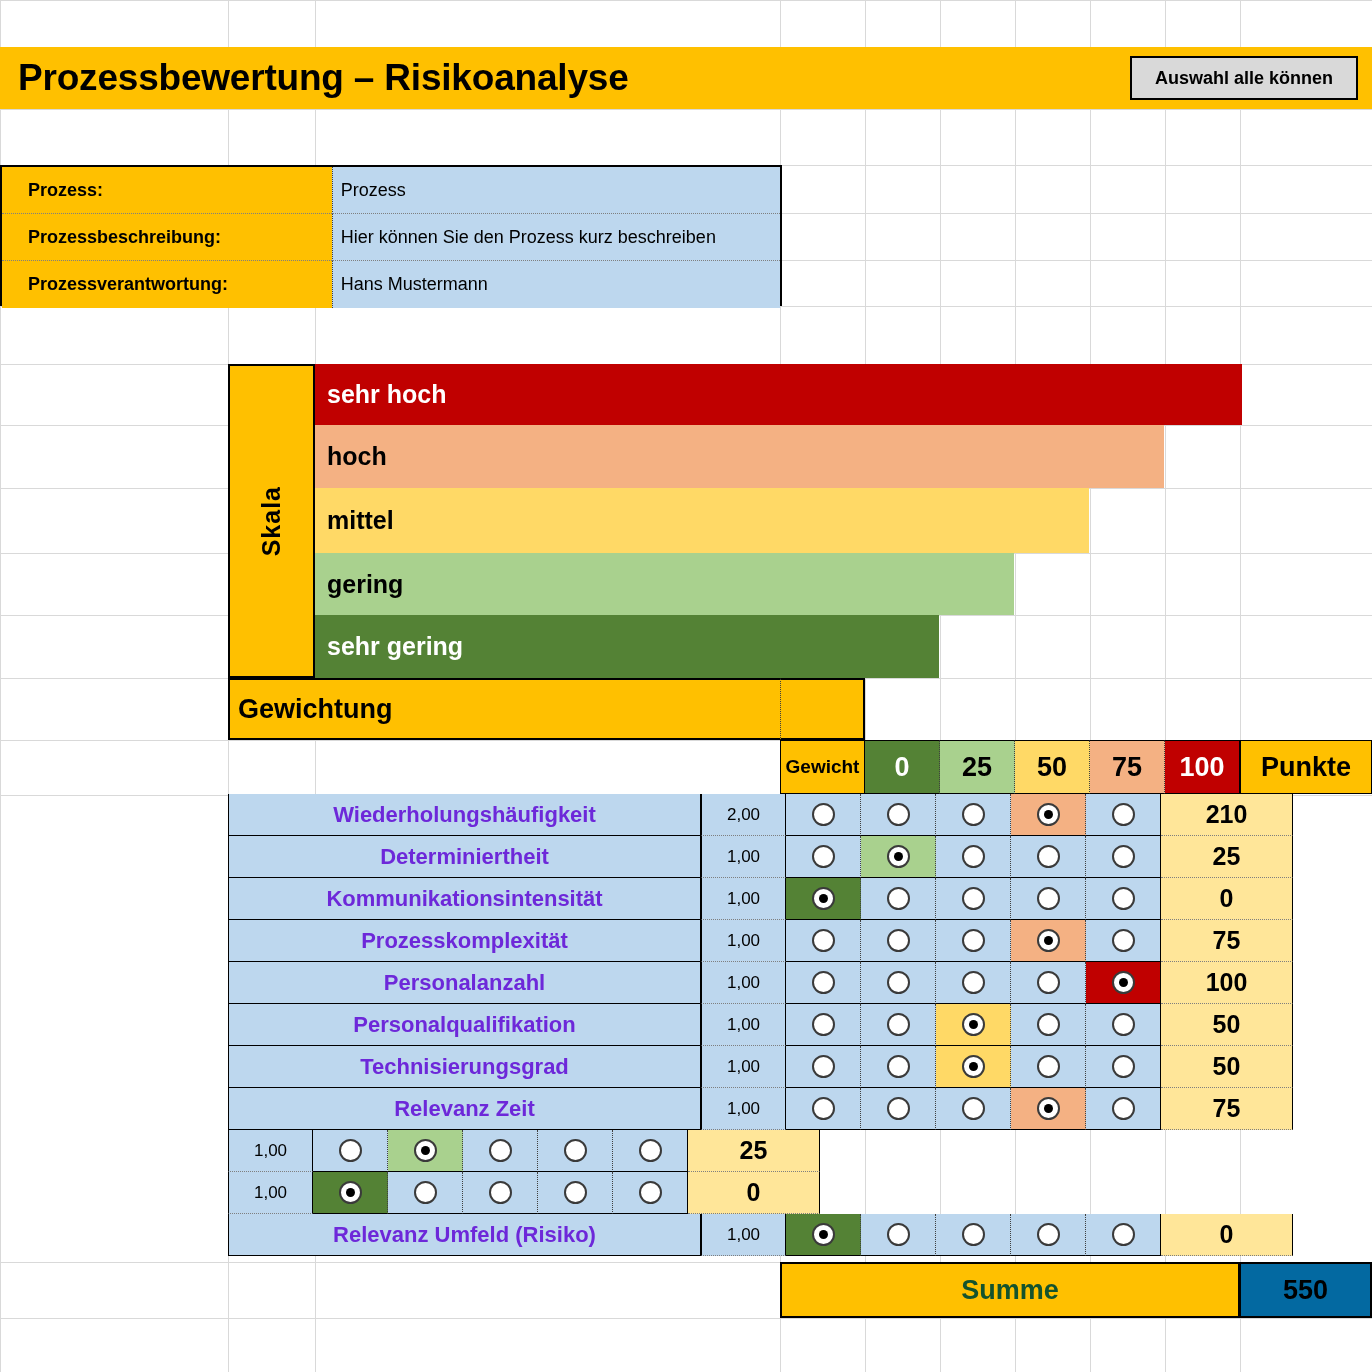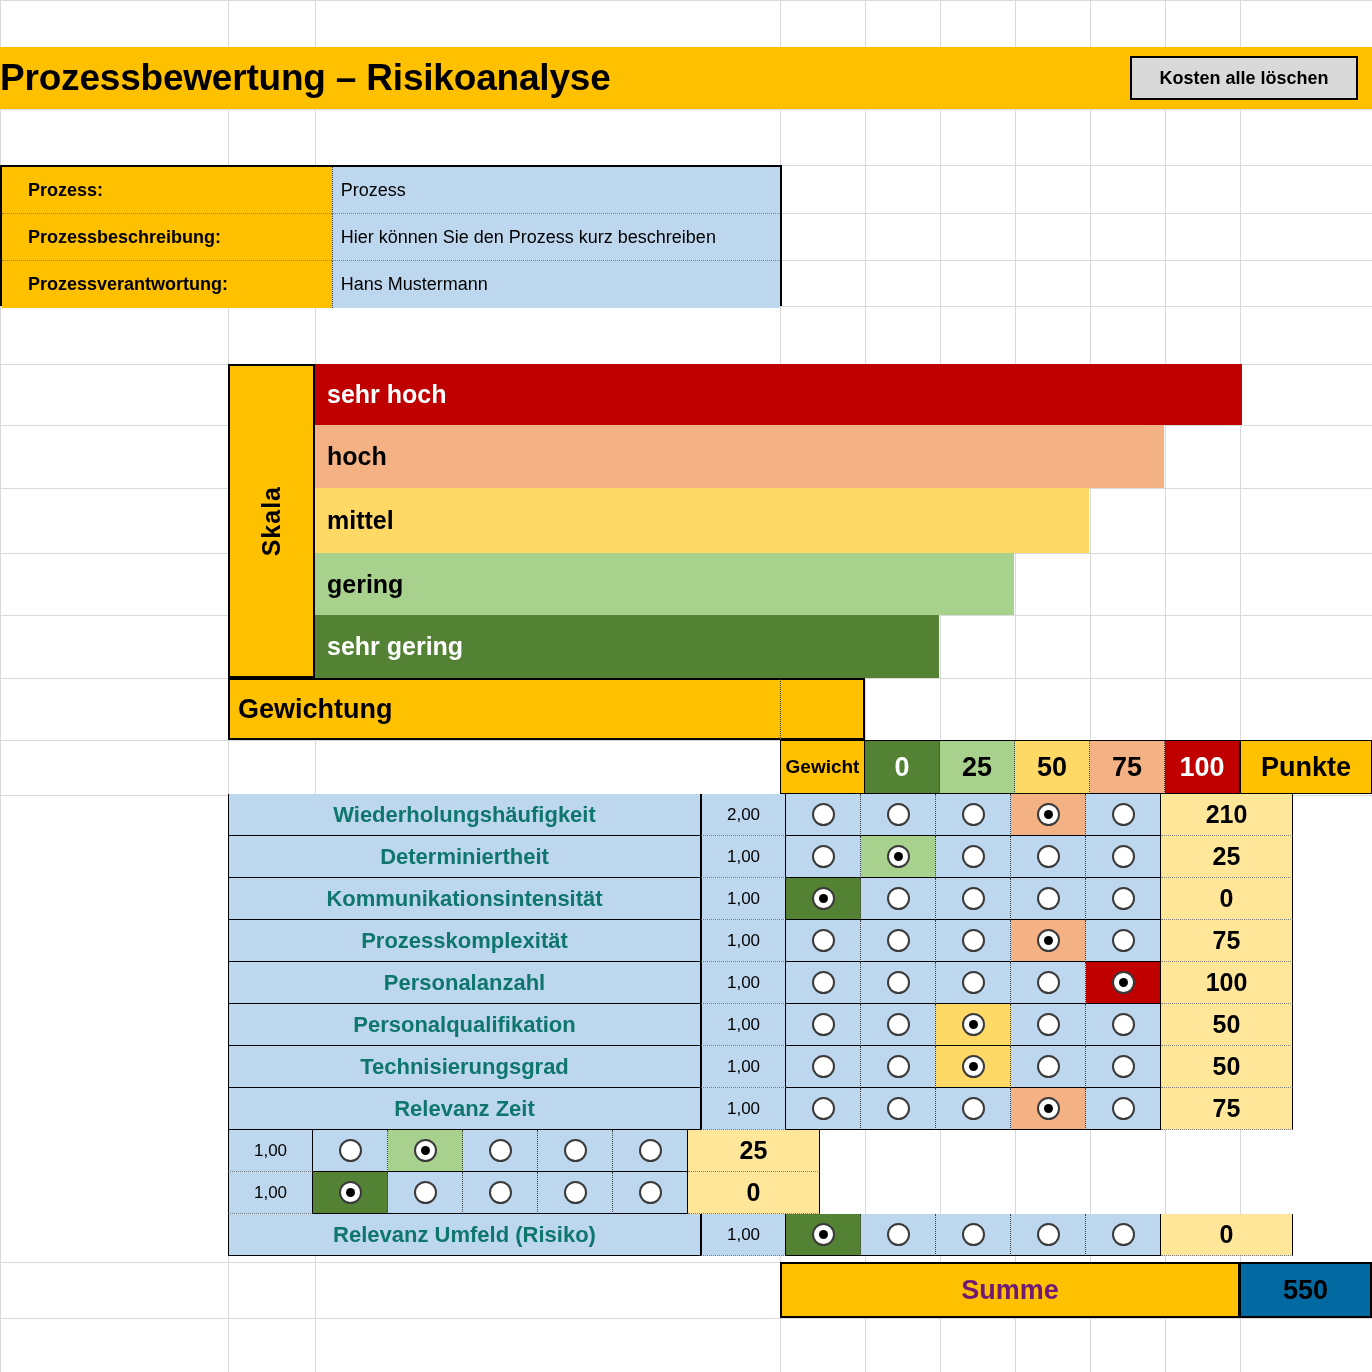--- a/index.html
+++ b/index.html
@@ -19,21 +19,21 @@
   .abs{position:absolute;box-sizing:border-box;}
 
   
   #title-bar{
     left:0;top:47px;width:1372px;height:62px;
     background:#FFC000;
     display:flex;align-items:center;
   }
   #title-text{
     font-size:37px;font-weight:bold;color:#000;
-    letter-spacing:-0.2px;
+    padding-left:18px;letter-spacing:-0.2px;
     white-space:nowrap;
   }
   #clear-button{
     left:1130px;top:56px;width:228px;height:44px;
     background:#d9d9d9;border:2px solid #000;
     display:flex;align-items:center;justify-content:center;
     font-size:18px;font-weight:bold;color:#000;
     cursor:pointer;
   }
 
@@ -82,21 +82,21 @@
     background:#FFC000;border:2px solid #000;border-left:1px dotted #404040;
   }
 
   
   #matrix{left:228px;top:740px;width:1144px;}
   .mrow{display:flex;height:42px;}
   .hdr{height:54px;border-radius:23px;}
   .c-label{
     width:473px;box-sizing:border-box;
     display:flex;align-items:center;justify-content:center;
-    font-size:22px;font-weight:bold;color:#0f766e;
+    font-size:22px;font-weight:bold;color:#6d28d9;
     background:#BDD7EE;border:1px solid #000;border-top:none;
   }
   .c-weight{
     width:85px;box-sizing:border-box;
     display:flex;align-items:center;justify-content:center;
     font-size:17px;color:#000;
     background:#BDD7EE;border-left:1px solid #000;border-right:1px solid #000;
     border-bottom:1px dotted #7f7f7f;
   }
   .c-opt{
@@ -143,21 +143,21 @@
     display:flex;align-items:center;justify-content:center;
     cursor:pointer;
   }
   .radio .dot{width:9px;height:9px;border-radius:50%;background:#000;}
 
   
   #sum-row{left:780px;top:1262px;width:592px;height:56px;display:flex;}
   #sum-label{
     width:460px;box-sizing:border-box;background:#FFC000;
     display:flex;align-items:center;justify-content:center;
-    font-size:27px;font-weight:bold;color:#701a75;border:2px solid #000;
+    font-size:27px;font-weight:bold;color:#14532d;border:2px solid #000;
   }
   #sum-value{
     width:132px;box-sizing:border-box;background:#0369a1;
     display:flex;align-items:center;justify-content:center;
     font-size:27px;font-weight:bold;color:#000;
     border:2px solid #000;border-left:1px solid #000;
   }
 </style>
 </head>
 <body>
@@ -192,21 +192,21 @@
       <div class="gridline-v" style="left: 1090px; height: 1372px;"></div>
       <div class="gridline-v" style="left: 1165px; height: 1372px;"></div>
       <div class="gridline-v" style="left: 1240px; height: 1372px;"></div>
     </div>
 
   <div class="abs" id="title-bar">
     <span id="title-text">Prozessbewertung – Risikoanalyse</span>
   </div>
 
   <div class="abs" id="clear-button">
-    <span>Kosten alle löschen</span>
+    <span>Auswahl alle können</span>
   </div>
 
   <div class="abs" id="scale-wrap">
       <div class="abs band" style="left: 87px; top: 0px; width: 927px; height: 61px; background: rgb(192, 0, 0); color: rgb(255, 255, 255);">
         <span>sehr hoch</span>
       </div>
       <div class="abs band" style="left: 87px; top: 61px; width: 849px; height: 63px; background: rgb(244, 177, 131); color: rgb(0, 0, 0);">
         <span>hoch</span>
       </div>
       <div class="abs band" style="left: 87px; top: 124px; width: 774px; height: 65px; background: rgb(255, 217, 102); color: rgb(0, 0, 0);">

